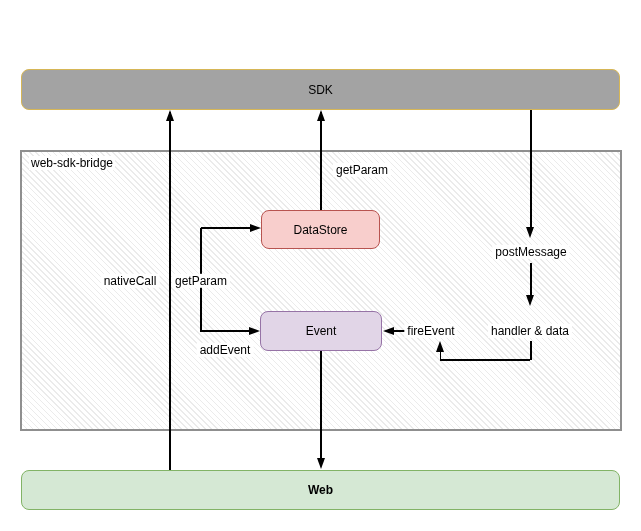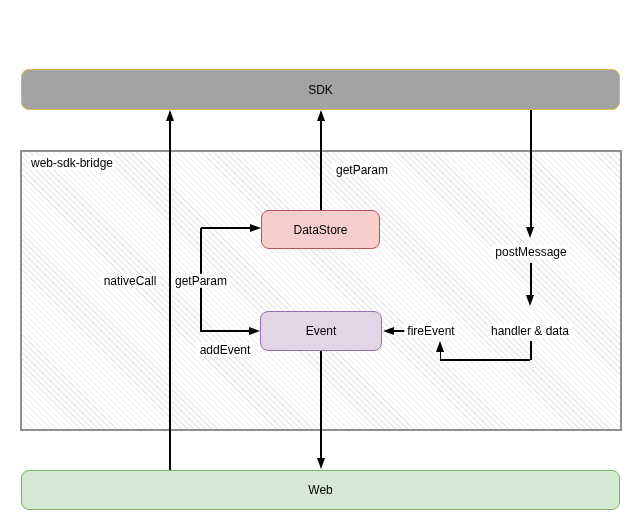--- a/index.html
+++ b/index.html
@@ -43,21 +43,21 @@
 
   <div class="bridge" style="left: 20px; top: 150px; width: 602px; height: 281px; border-color: rgb(143, 143, 143);">
     <span class="bridge-label">web-sdk-bridge</span>
   </div>
 
 
   <div class="node" style="left: 21px; top: 69px; width: 599px; height: 41px; background-color: #a3a3a3; border-color: rgb(214, 182, 86);">
     <span>SDK</span>
   </div>
 
-  <div class="node" style="left: 21px; top: 470px; width: 599px; height: 40px; background-color: rgb(213, 232, 212); border-color: rgb(130, 179, 102);">
+  <div class="node" style="left: 21px; top: 470px; width: 599px; height: 40px; background-color: rgb(213, 232, 212); border-color: rgb(130, 179, 102); font-weight: bold;">
     <span>Web</span>
   </div>
 
   <div class="node" style="left: 261px; top: 210px; width: 119px; height: 39px; background-color: rgb(248, 206, 204); border-color: rgb(184, 84, 80);">
     <span>DataStore</span>
   </div>
 
   <div class="node" style="left: 260px; top: 311px; width: 122px; height: 40px; background-color: rgb(225, 213, 231); border-color: rgb(150, 115, 166);">
     <span>Event</span>
   </div>

